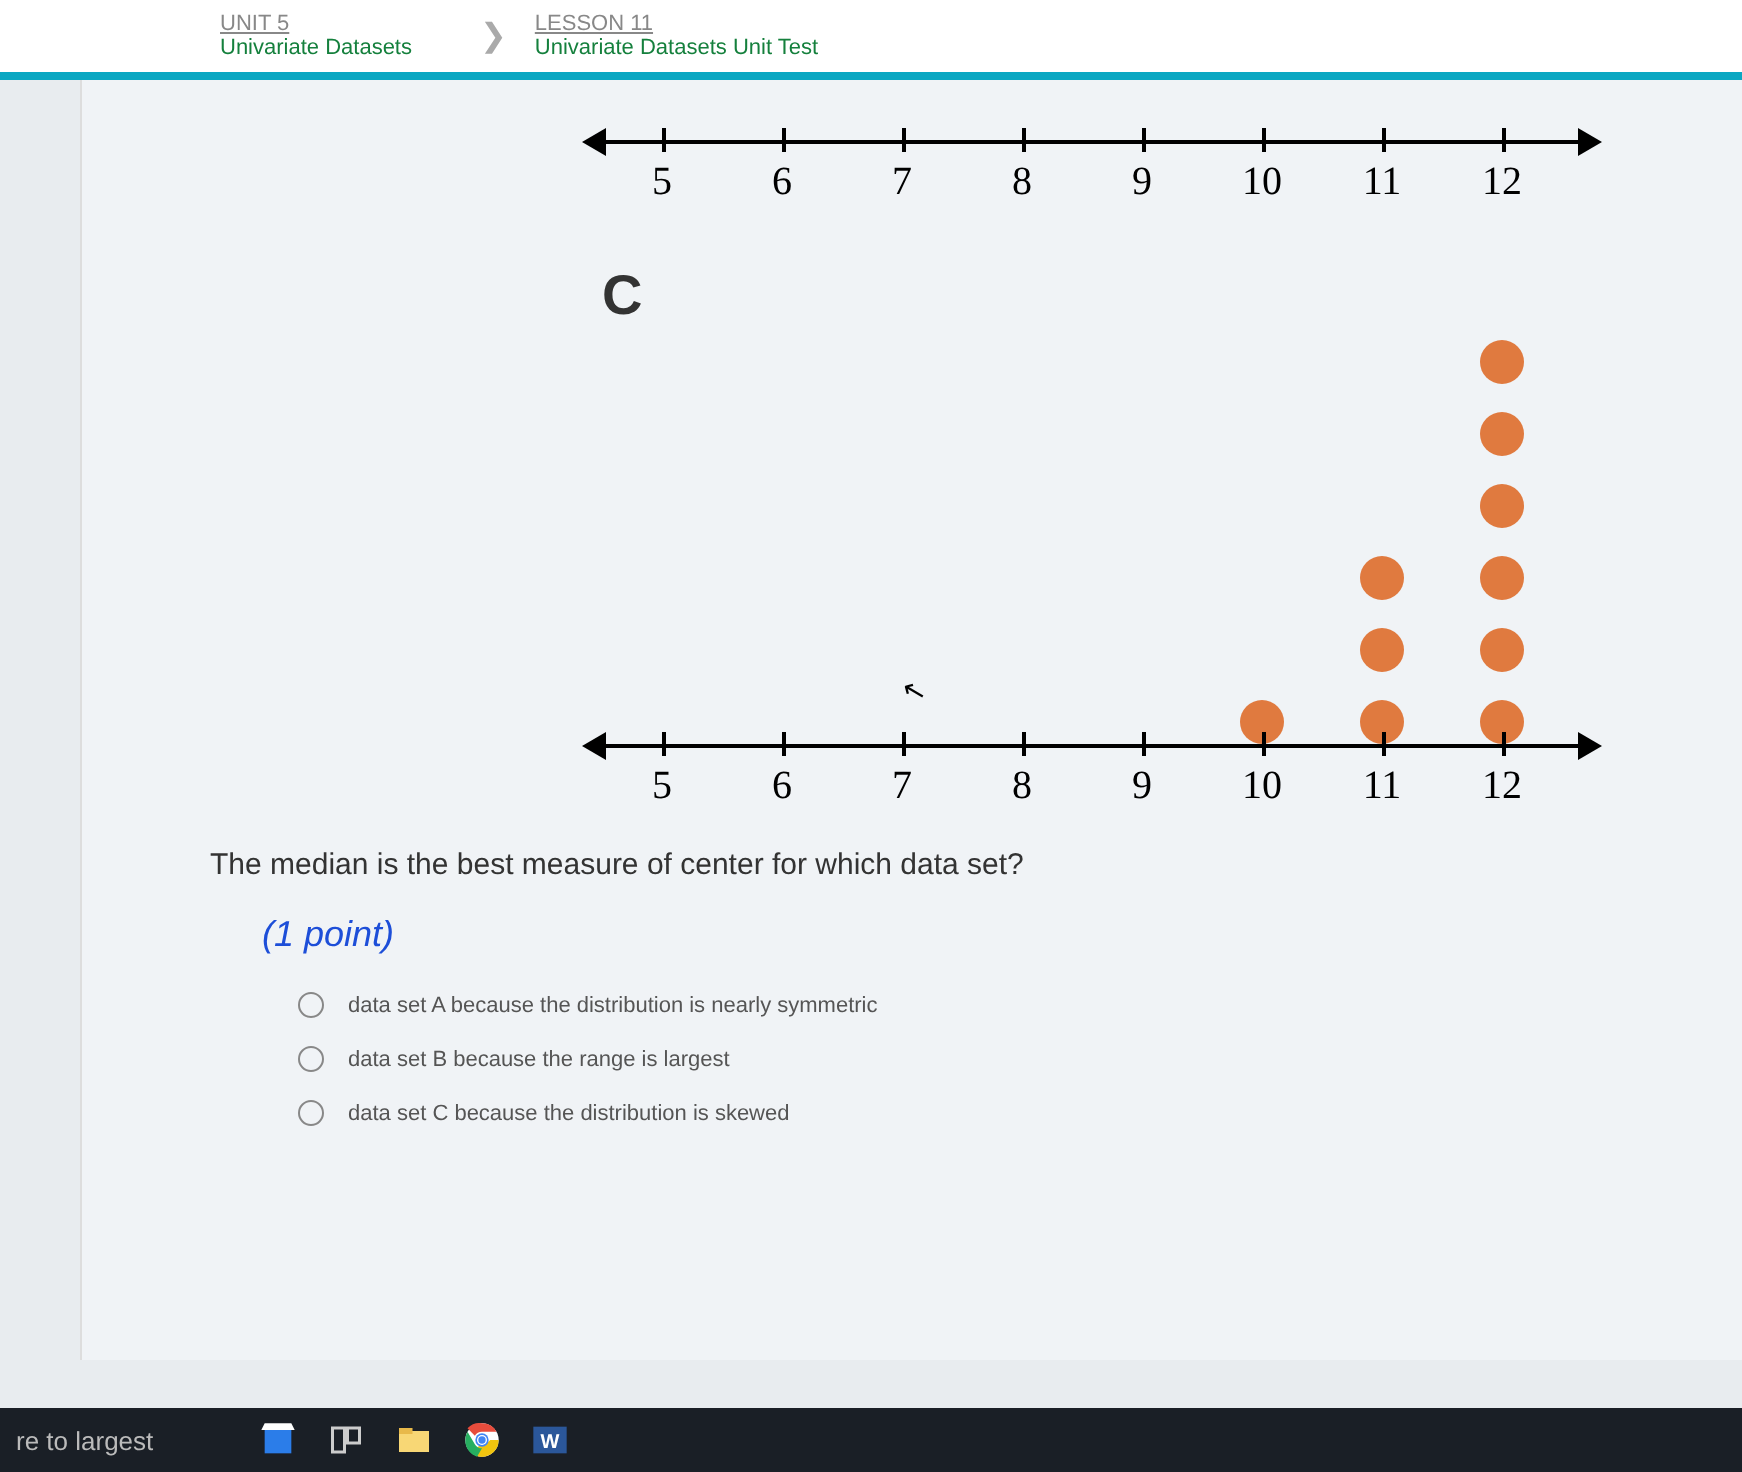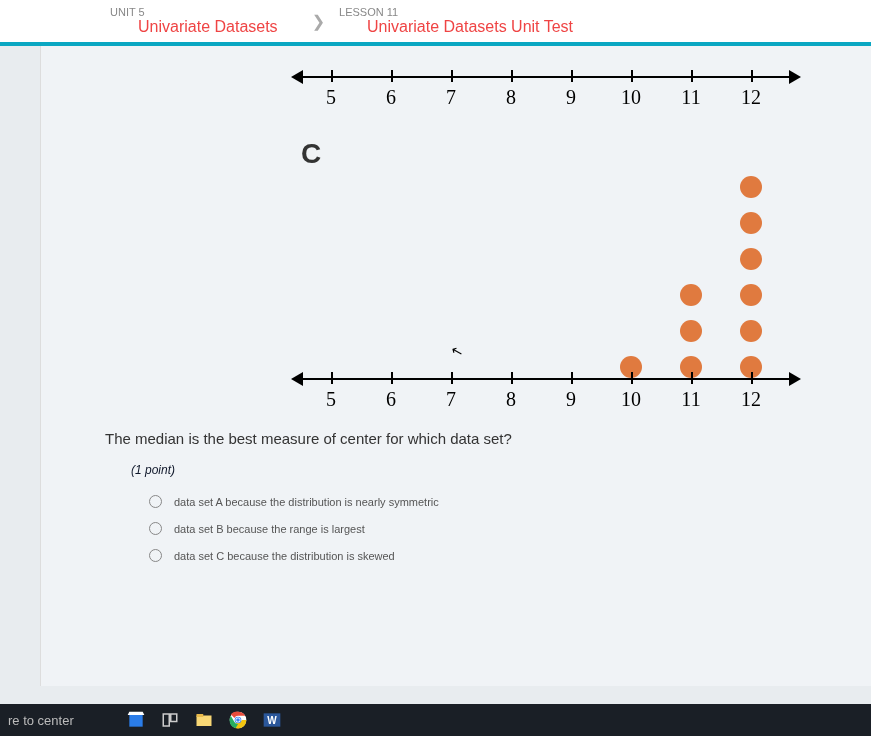--- a/index.html
+++ b/index.html
@@ -13,22 +13,22 @@
   }
   .header {
     background: #ffffff;
     display: flex;
     align-items: center;
     padding: 6px 0 6px 110px;
     font-size: 12px;
     color: #333;
   }
   .header .col { margin-right: 20px; }
-  .header .unit-num { color: #888; font-size: 11px; }
-  .header .unit-name { color: #ef4444; font-size: 16px; margin-left: 28px; }
+  .header .unit-num { color: #888; font-size: 11px; text-decoration: underline; }
+  .header .unit-name { color: #15803d; font-size: 11px; }
   .header .chev { color: #aaa; font-size: 16px; margin: 0 14px; }
   .hr-line {
     height: 4px;
     background: #0aa7c2;
     width: 100%;
   }
   .content {
     background: #f0f3f6;
     padding: 20px 0 0 60px;
     min-height: 640px;
@@ -104,22 +104,22 @@
   .question {
     margin-top: 50px;
     margin-left: 4px;
     font-size: 15px;
     color: #333;
   }
   .points {
     margin-top: 16px;
     margin-left: 30px;
     font-style: italic;
-    font-size: 12px;
-    color: #0f172a;
+    font-size: 18px;
+    color: #1d4ed8;
   }
   .options {
     margin-top: 18px;
     margin-left: 48px;
   }
   .opt {
     display: flex;
     align-items: center;
     margin-bottom: 14px;
     font-size: 11px;
@@ -250,21 +250,21 @@
       <span>data set B because the range is largest</span>
     </div>
     <div class="opt">
       <span class="radio"></span>
       <span>data set C because the distribution is skewed</span>
     </div>
   </div>
 </div>
 
 <div class="taskbar">
-  <span class="search-txt">re to center</span>
+  <span class="search-txt">re to largest</span>
   <span class="tb-icon">
     <svg width="20" height="20" viewBox="0 0 24 24">
         <rect x="4" y="6" width="16" height="14" fill="#2b7de9"></rect>
         <polygon points="2,6 22,6 20,2 4,2" fill="#fff"></polygon>
       </svg>
   </span>
   <span class="tb-icon">
     <svg width="18" height="18" viewBox="0 0 24 24" stroke="#ccc" fill="none" stroke-width="2">
         <rect x="3" y="4" width="8" height="16"></rect>
         <rect x="13" y="4" width="8" height="10"></rect>

